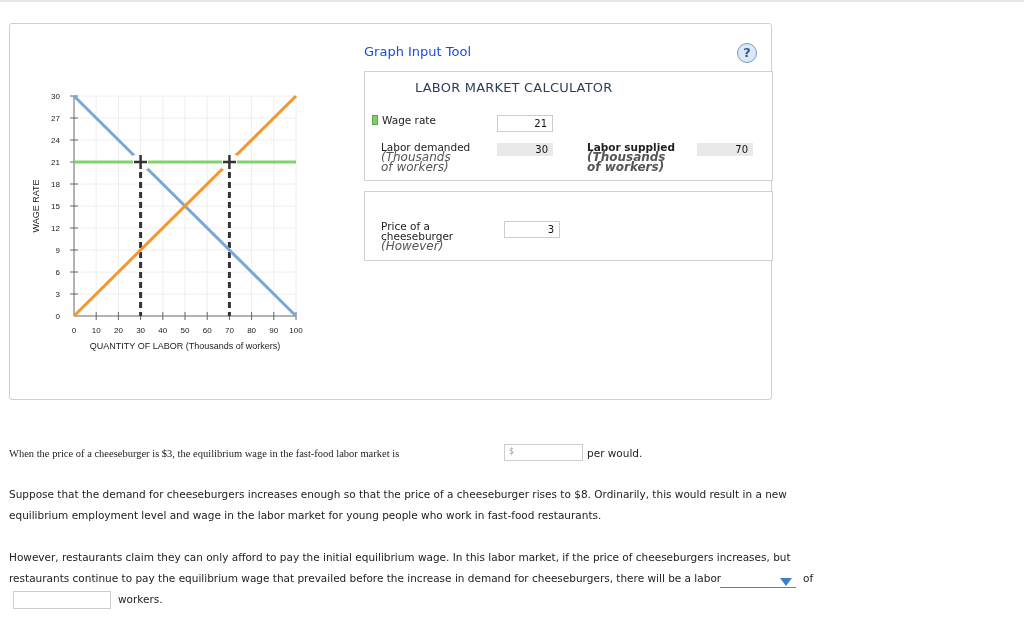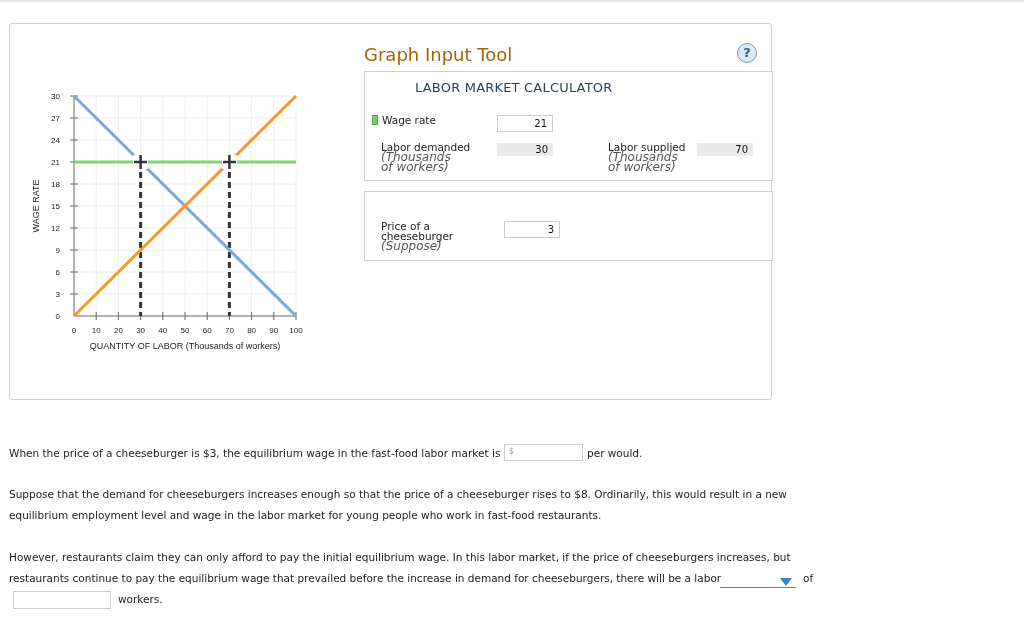--- a/index.html
+++ b/index.html
@@ -1,21 +1,21 @@
 <!DOCTYPE html>
 <html><head>
 <meta charset="utf-8">
 <style>
   html, body { margin:0; padding:0; background:#fff; }
   body { width:1024px; height:622px; position:relative; overflow:hidden;
          font-family:"DejaVu Sans", "Liberation Sans", sans-serif; color:#222; }
   .topline { position:absolute; left:0; top:0; width:1024px; height:2px; background:#e5e5e5; }
   .tool-panel { position:absolute; left:9px; top:23px; width:763px; height:377px;
                 border:1px solid #cfcfcf; border-radius:3px; background:#fff; box-sizing:border-box; }
-  .tool-title { position:absolute; left:364px; top:44px; font-size:18px; color:#a16207; }
+  .tool-title { position:absolute; left:364px; top:44px; font-size:13px; color:#1d4ed8; }
   .help-icon { position:absolute; left:737px; top:43px; width:20px; height:20px; border-radius:50%;
                border:1.5px solid #6f9cc9; background:#dce9f5; box-sizing:border-box;
                color:#2f5f90; font-size:13px; font-weight:bold; text-align:center; line-height:17px; cursor:pointer; }
   .calc-box { position:absolute; left:364px; top:71px; width:409px; height:110px;
               border:1px solid #cfcfcf; box-sizing:border-box; background:#fff; }
   .calc-title { position:absolute; left:372px; top:80px; font-size:13px; color:#2b3f59; letter-spacing:0.2px;margin-left:43px; }
   .price-box { position:absolute; left:364px; top:191px; width:409px; height:70px;
                border:1px solid #cfcfcf; box-sizing:border-box; background:#fff; }
   .lbl { position:absolute; font-size:10.5px; color:#222; line-height:10px; }
   .lbl i { color:#555; font-size:12px; }
@@ -150,32 +150,32 @@
 
 <div class="swatch"></div>
 <div class="lbl" style="left:382px; top:115px;">Wage rate</div>
 <div class="inbox" style="left:497px; top:115px; width:56px;">21</div>
 
 <div class="lbl" style="left:381px; top:142px;">
   <span>Labor demanded</span><br><i style="display:inline-block; width:80px;">(Thousands of workers)</i>
 </div>
 <div class="outbox" style="left:497px; top:143px; width:56px;">30</div>
 
-<div class="lbl" style="left:608px; top:142px;">
+<div class="lbl" style="left:587px; top:142px;font-weight:bold;">
   <span>Labor supplied</span><br><i style="display:inline-block; width:80px;">(Thousands of workers)</i>
 </div>
 <div class="outbox" style="left:697px; top:143px; width:56px;">70</div>
 
 <div class="price-box"></div>
 <div class="lbl" style="left:381px; top:221px;">
-  <span>Price of a</span><br><span>cheeseburger</span><br><i>(Suppose)</i>
+  <span>Price of a</span><br><span>cheeseburger</span><br><i>(However)</i>
 </div>
 <div class="inbox" style="left:504px; top:221px; width:56px;">3</div>
 
-<div class="q-text" style="left:9px; top:443px;">When the price of a cheeseburger is $3, the equilibrium wage in the fast-food labor market is</div>
+<div class="q-text" style="left:9px; top:443px;font-family:Liberation Serif, serif;">When the price of a cheeseburger is $3, the equilibrium wage in the fast-food labor market is</div>
 <div class="answer-box" style="left:504px; top:444px; width:79px; height:17px;">
   <span class="dollar">$</span>
 </div>
 <div class="q-text" style="left:587px; top:443px;">per would.</div>
 
 <div class="q-text" style="left:9px; top:484px;">Suppose that the demand for cheeseburgers increases enough so that the price of a cheeseburger rises to $8. Ordinarily, this would result in a new</div>
 <div class="q-text" style="left:9px; top:505px;">equilibrium employment level and wage in the labor market for young people who work in fast-food restaurants.</div>
 
 <div class="q-text" style="left:9px; top:547px;">However, restaurants claim they can only afford to pay the initial equilibrium wage. In this labor market, if the price of cheeseburgers increases, but</div>
 <div class="q-text" style="left:9px; top:568px;">restaurants continue to pay the equilibrium wage that prevailed before the increase in demand for cheeseburgers, there will be a labor</div>

